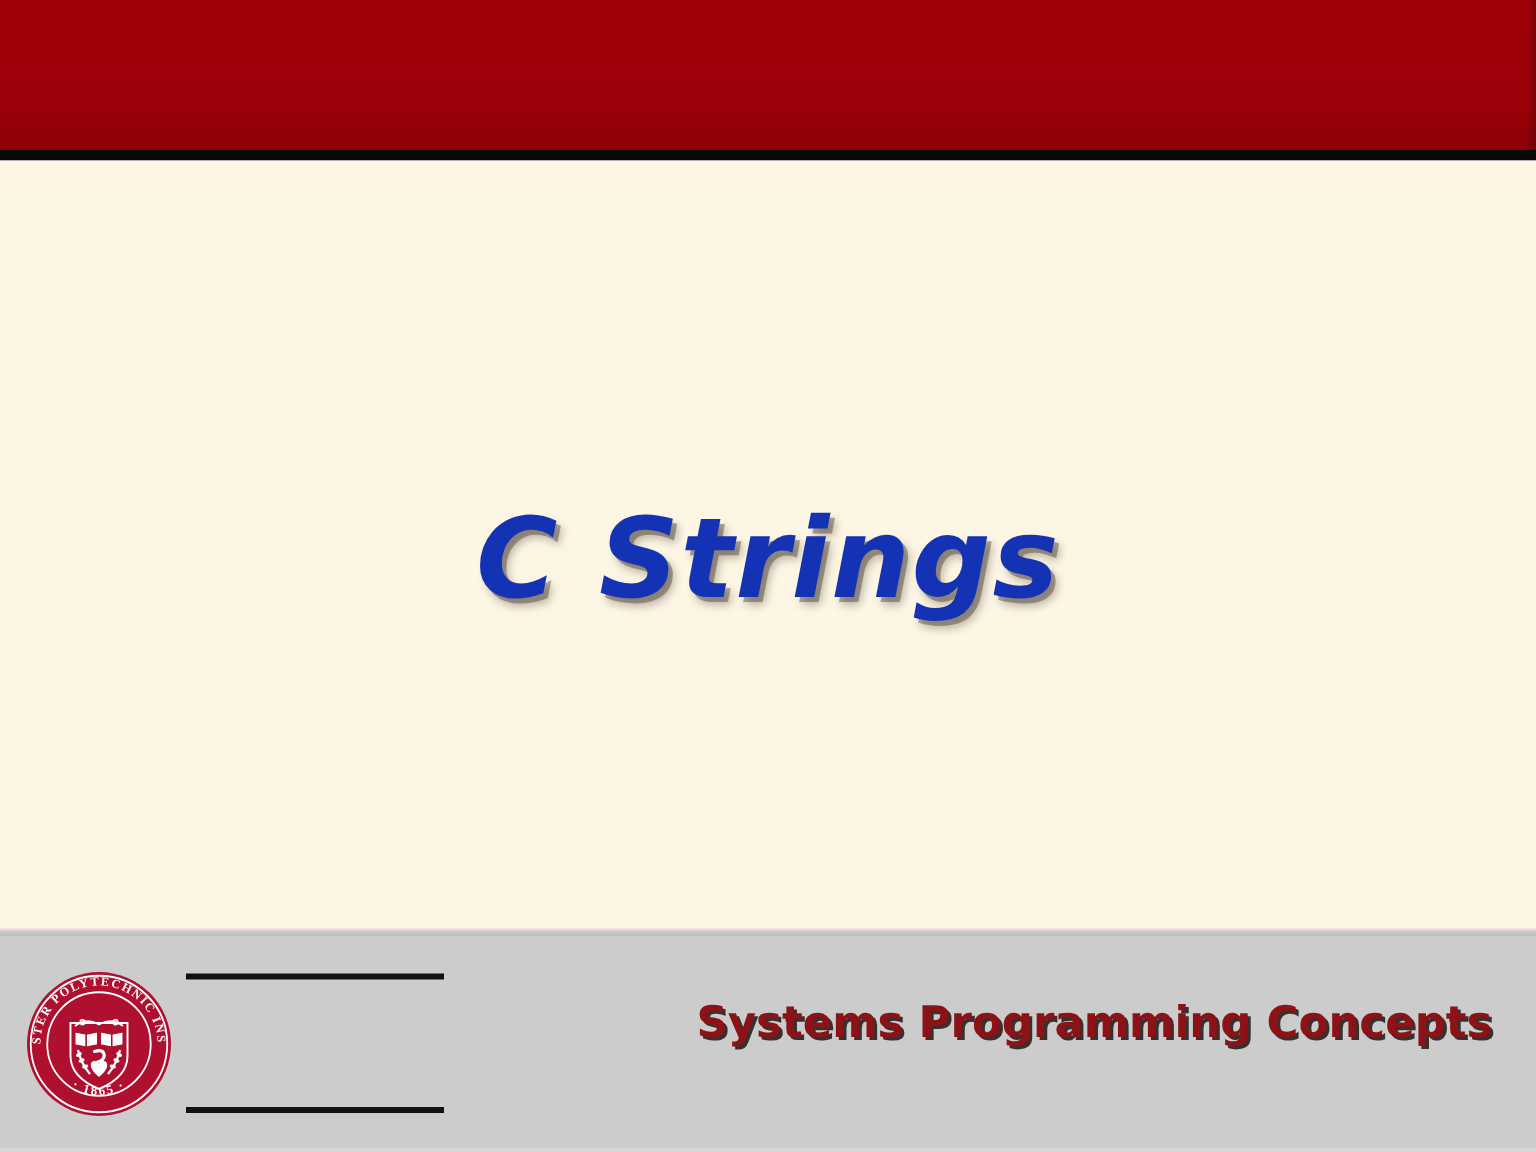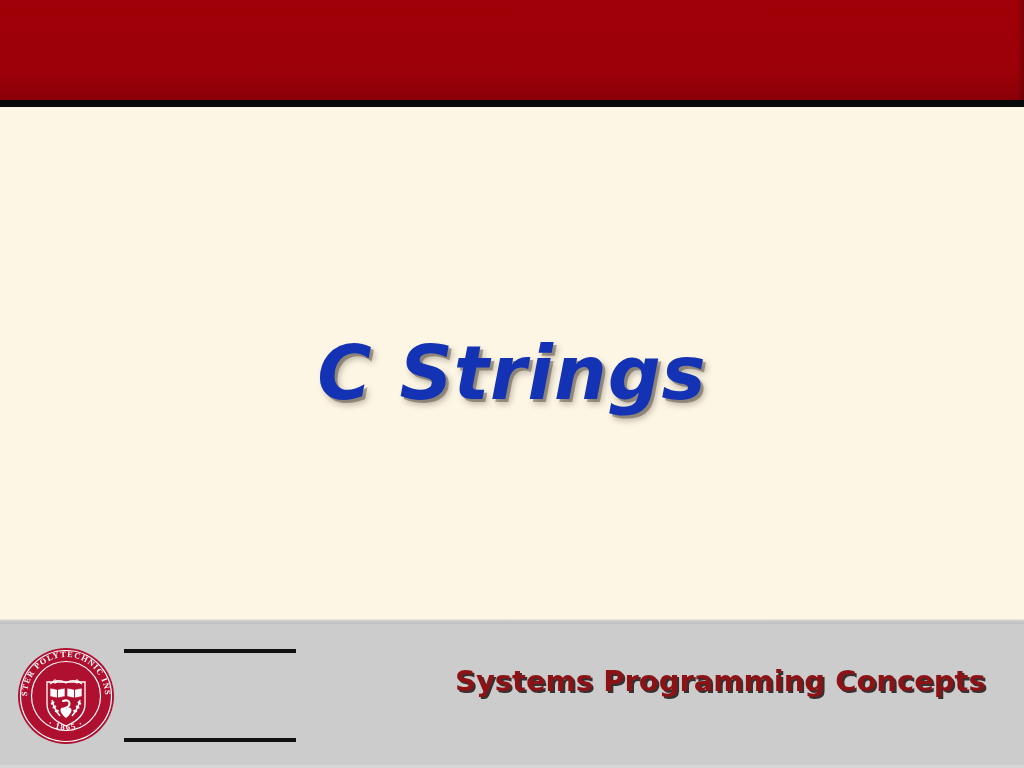--- a/index.html
+++ b/index.html
@@ -146,21 +146,21 @@
     text-shadow: 3px 3px 0 rgba(10,10,10,0.85);
     white-space: nowrap;
   }
 
   
   .footer-caption {
     position: absolute;
     left: 455px;
     top: 664px;
     width: 540px;
-    text-align: left;
+    text-align: right;
     font-family: "DejaVu Sans", sans-serif;
     font-size: 29px;
     font-weight: bold;
     color: #8C1216;
     text-shadow: 2px 2px 0 rgba(15,10,10,0.80);
     white-space: nowrap;
   }
 </style>
 </head>
 <body>

